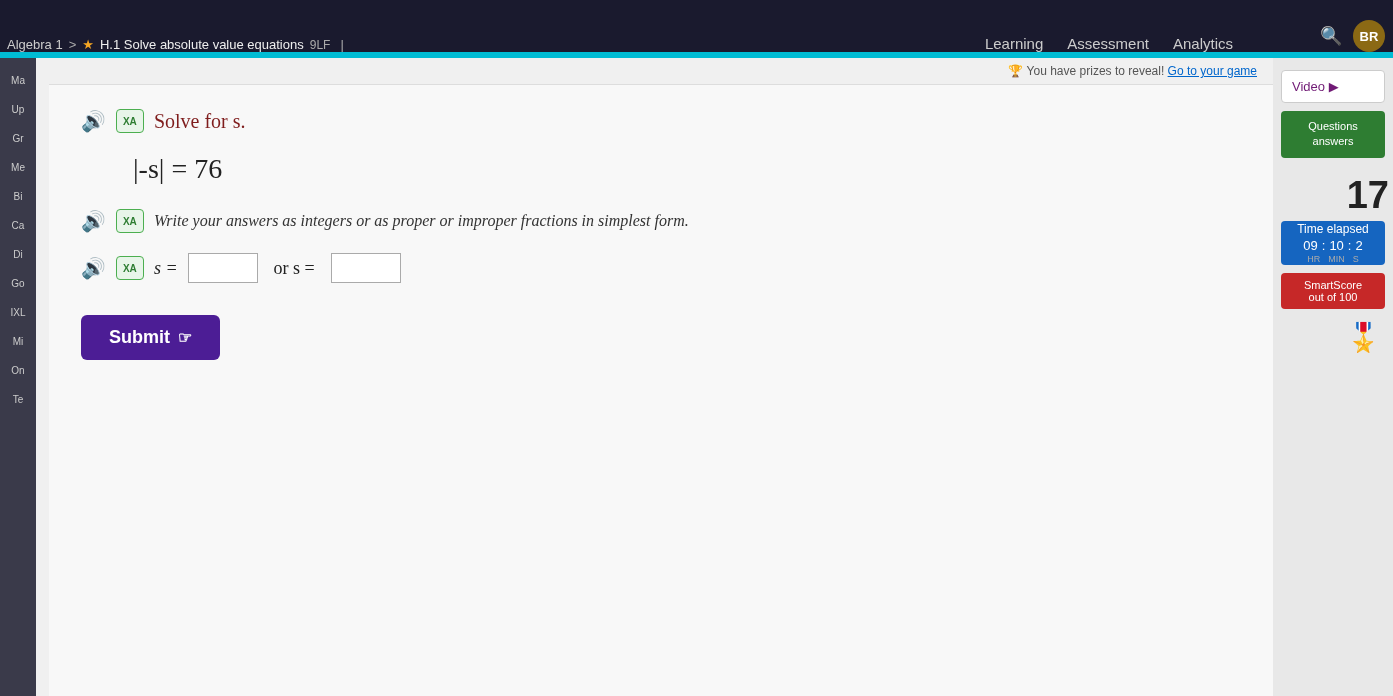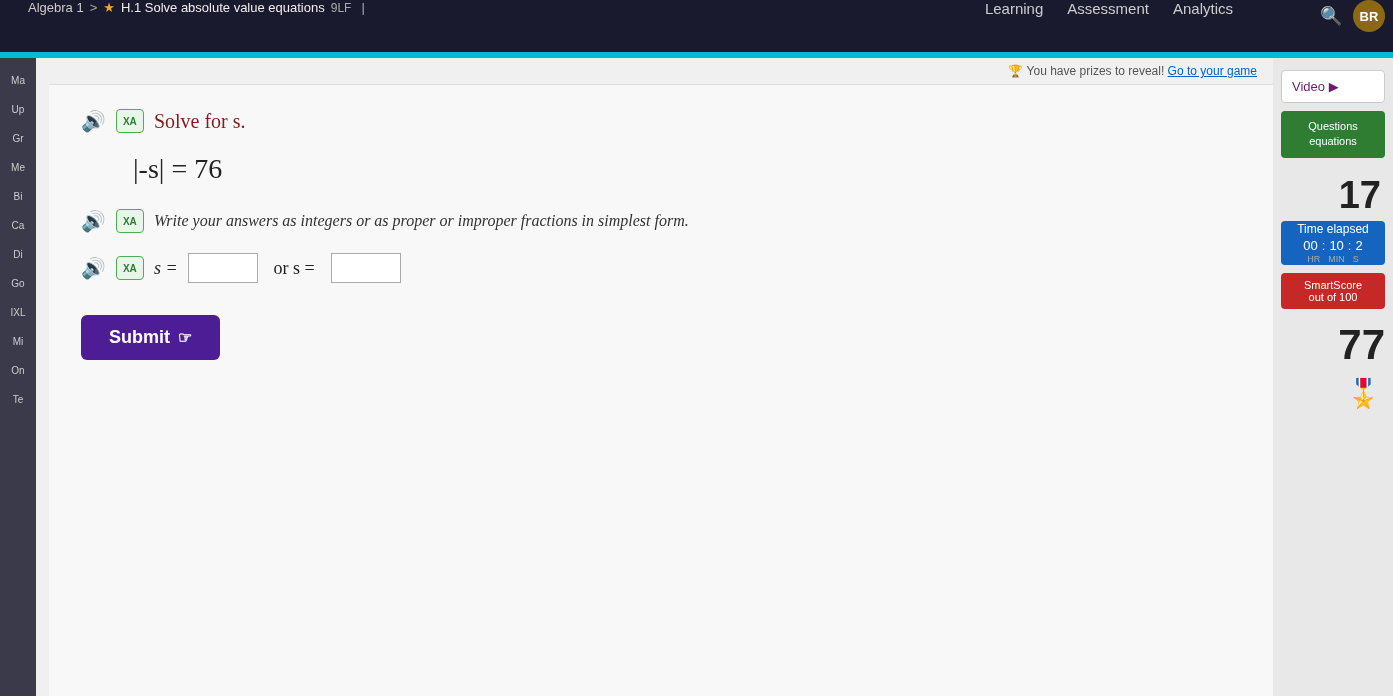--- a/index.html
+++ b/index.html
@@ -11,22 +11,22 @@
       background: #2d2d2d;
       display: flex;
       flex-direction: column;
     }
 
     
     .top-nav {
       background: #1a1a2e;
       height: 52px;
       display: flex;
-      align-items: flex-start;
-      padding: 0 28px;
+      align-items: flex-end;
+      padding: 0 7px;
       gap: 8px;
       flex-shrink: 0;
       position: relative;
     }
     .breadcrumb {
       color: #ccc;
       font-size: 13px;
       display: flex;
       align-items: center;
       gap: 6px;
@@ -269,21 +269,21 @@
       font-size: 11px;
       text-align: center;
       line-height: 1.4;
     }
 
     .count-display {
       font-size: 38px;
       font-weight: bold;
       color: #222;
       text-align: right;
-      padding: 4px 12px;
+      padding: 4px 4px;
       margin-top: 4px;
     }
 
     .time-box {
       background: #1565c0;
       color: #fff;
       margin: 0 8px 8px;
       border-radius: 4px;
       padding: 1px 8px;
       font-size: 12px;
@@ -426,46 +426,45 @@
     </div>
   </div>
 
   <div class="right-panel">
 
     <button class="video-btn">
       <span>Video ▶</span>
     </button>
 
     <div class="questions-answered-box">
-      <span>Questions equations</span>
+      <span>Questions answers</span>
     </div>
 
     <div class="count-display">17</div>
 
     <div class="time-box">
       <div>Time elapsed</div>
       <div class="time-numbers">
-        <span>00</span>
+        <span>09</span>
         <span>:</span>
         <span>10</span>
         <span>:</span>
         <span>2</span>
       </div>
       <div class="time-labels">
         <span>HR</span>
         <span>MIN</span>
         <span>S</span>
       </div>
     </div>
 
     <div class="smart-score-box">
       <span>SmartScore</span>
       <br>
       <span>out of 100</span>
     </div>
 
-    <div class="score-display">77</div>
 
     <div class="ribbon-icon">🎖️</div>
 
   </div>
 
 </div>
 
 </body></html>

